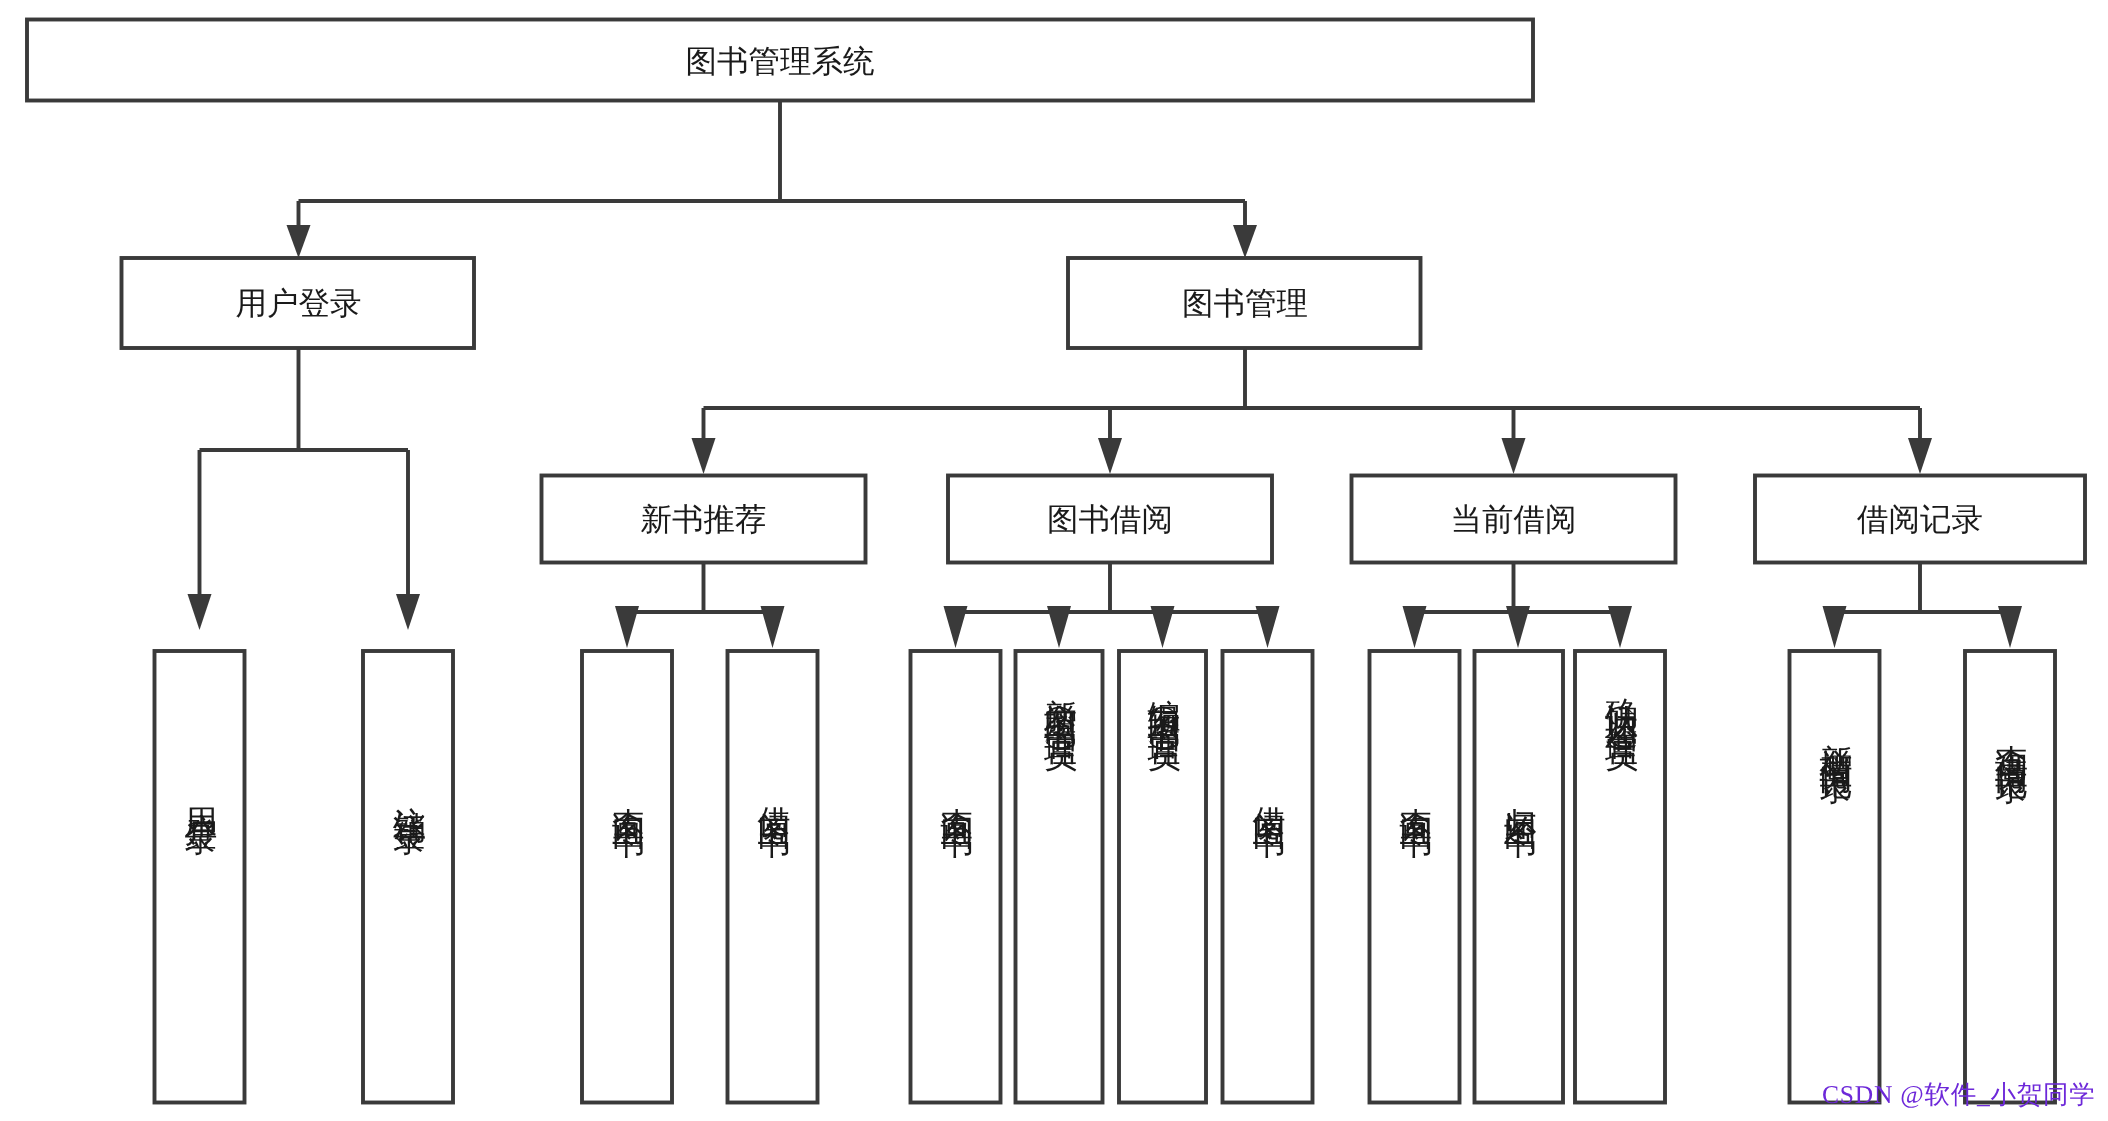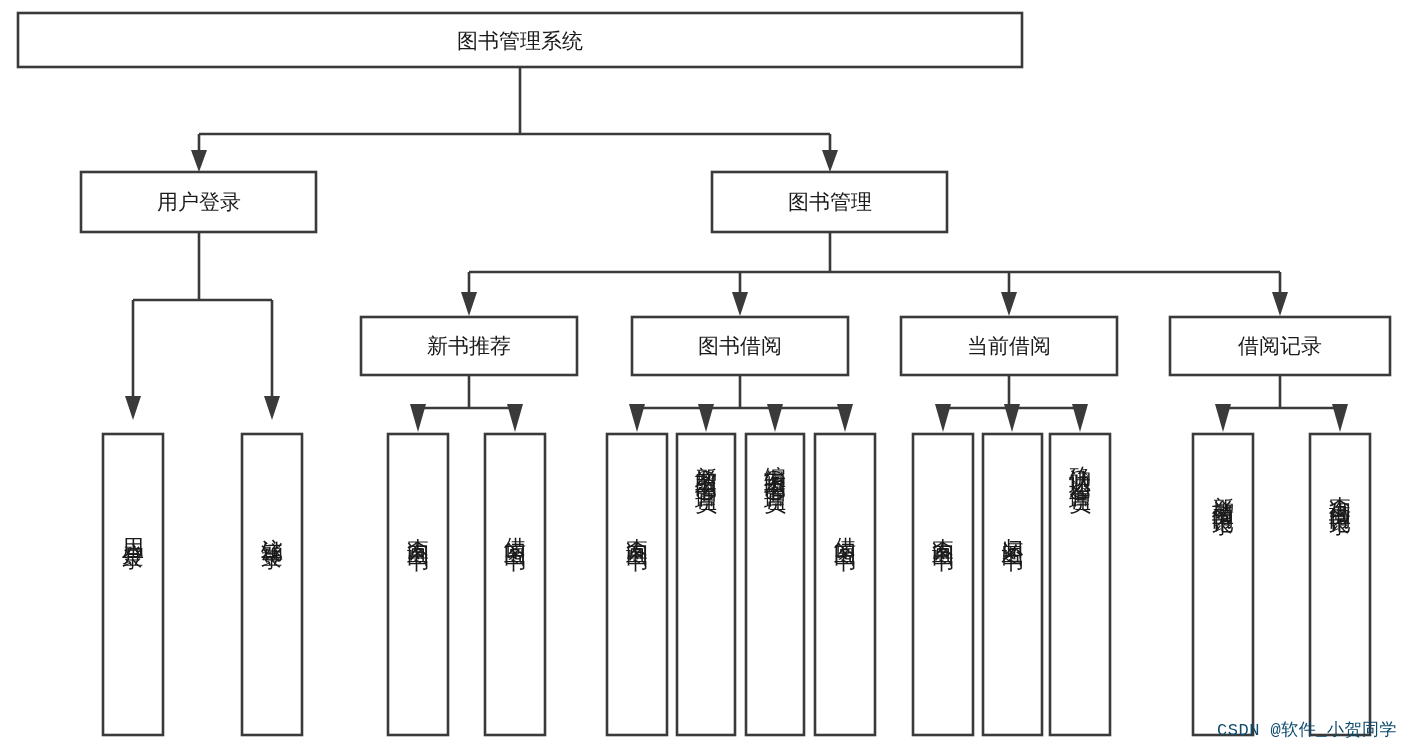--- a/index.html
+++ b/index.html
@@ -67,23 +67,23 @@
     font-size: 22px;
     line-height: 1;
     color: #1a1a1a;
     letter-spacing: 4px;
     white-space: nowrap;
   }
   .watermark {
     position: absolute;
     right: 8px;
     bottom: 6px;
-    font-family: Liberation Mono, monospace;
+    font-family: Liberation Serif, serif;
     font-size: 17px;
-    color: #0c4a6e;
+    color: #6d28d9;
     white-space: nowrap;
     letter-spacing: 0.5px;
   }
 </style>
 </head>
 <body>
 
 <div id="diagram-root">
 
   <svg class="diagram-canvas" viewBox="0 0 1405 747">

